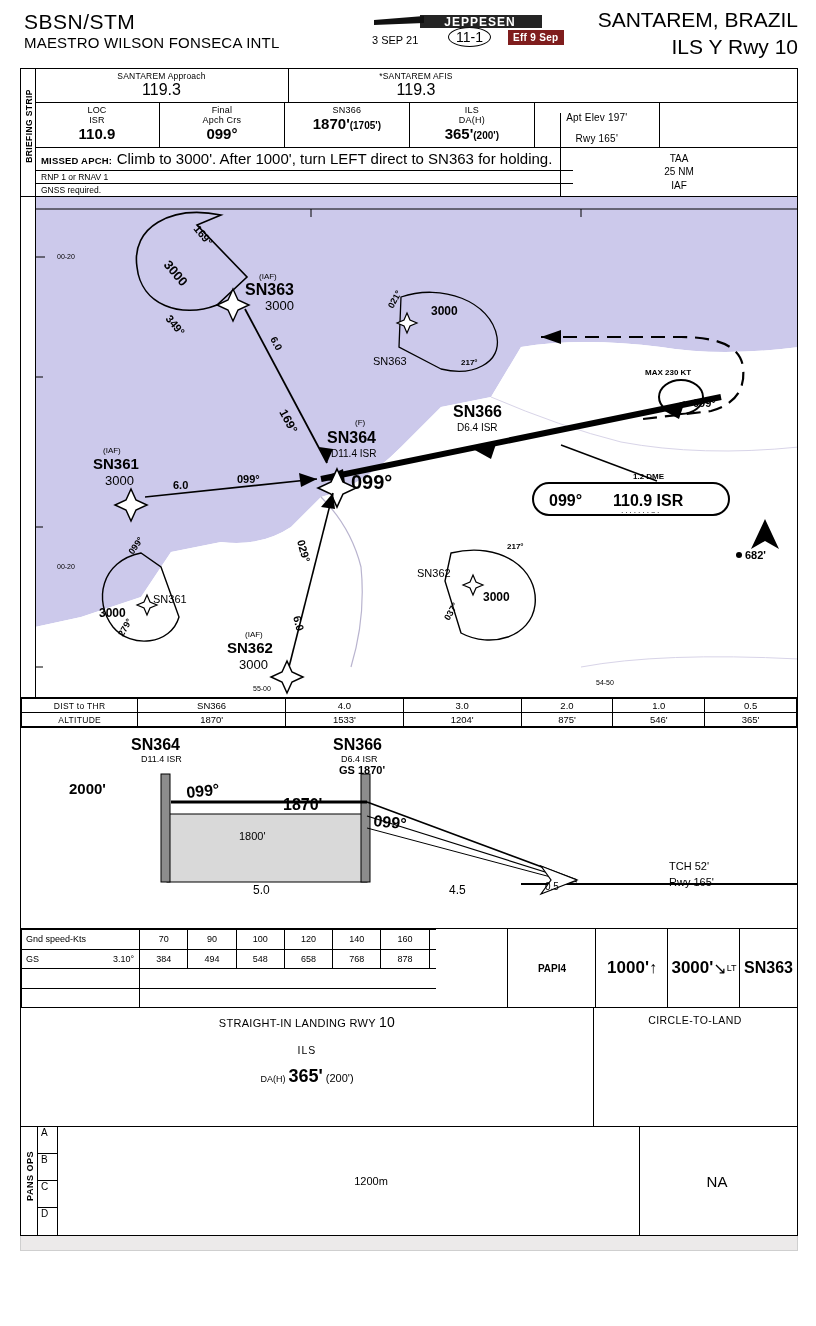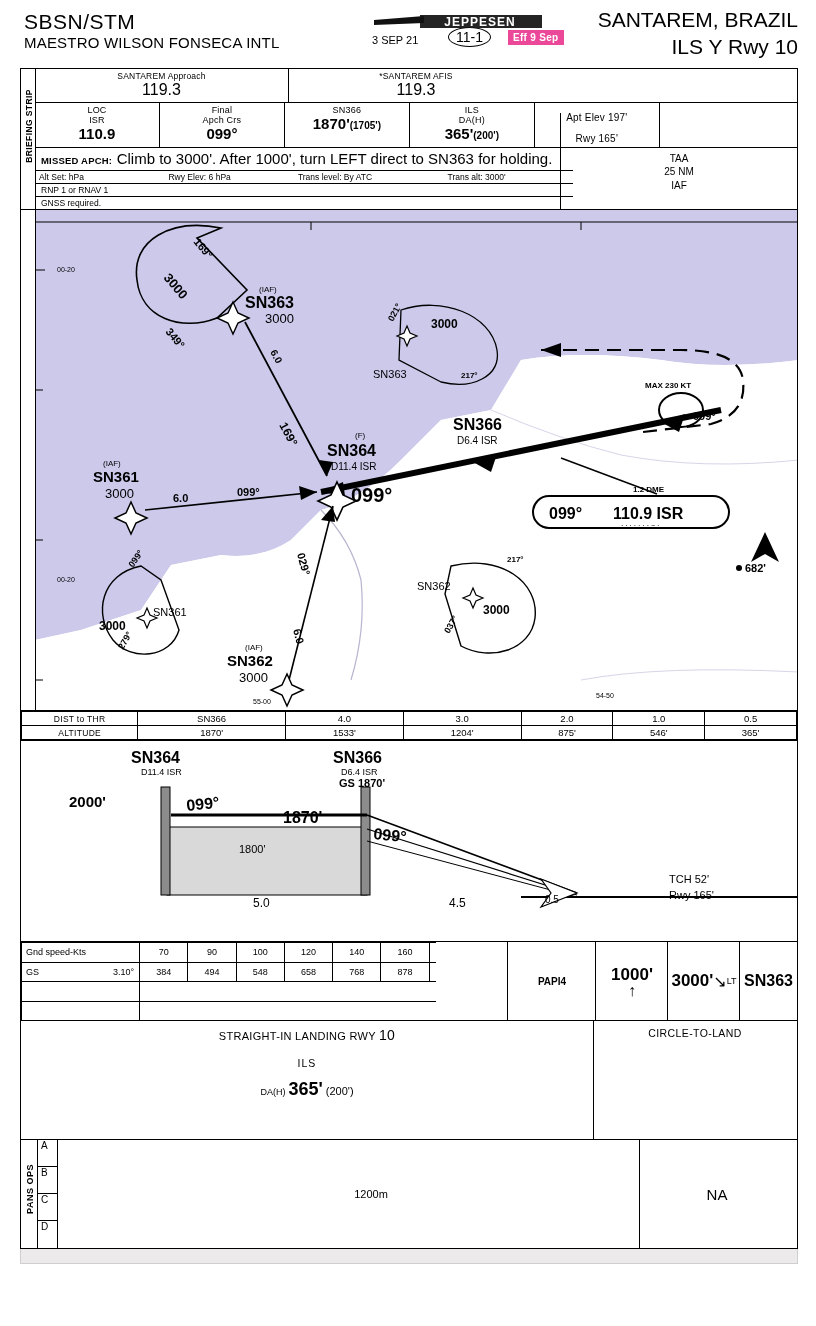--- a/index.html
+++ b/index.html
@@ -9,21 +9,21 @@
 
   
   .hdr{position:relative;height:62px;}
   .hdr .ident{position:absolute;left:10px;top:4px;font-size:21px;letter-spacing:.5px;}
   .hdr .aptname{position:absolute;left:10px;top:28px;font-size:15px;letter-spacing:.2px;}
   .hdr .city{position:absolute;right:6px;top:2px;font-size:21px;text-align:right;}
   .hdr .proc{position:absolute;right:6px;top:29px;font-size:21px;text-align:right;}
   .hdr .date{position:absolute;left:358px;top:28px;font-size:11px;}
   .hdr .idxwrap{position:absolute;left:434px;top:21px;}
   .hdr .idx{border:1.5px solid #000;border-radius:50%/50%;padding:1px 7px;font-size:14px;display:inline-block;}
-  .hdr .eff{position:absolute;left:494px;top:24px;background:#ec4899;color:#fff;font-size:10px;font-weight:bold;padding:2px 5px;letter-spacing:.3px;}
+  .hdr .eff{position:absolute;left:494px;top:24px;background:#7f1d1d;color:#fff;font-size:10px;font-weight:bold;padding:2px 5px;letter-spacing:.3px;}
   .hdr .jepplogo{position:absolute;left:360px;top:8px;width:168px;height:16px;}
 
   
   .brief{position:relative;margin:0 6px;border:1.2px solid #000;}
   .vlabel{position:absolute;left:-1px;top:0;width:15px;height:100%;border-right:1.2px solid #000;}
   .vlabel span{position:absolute;left:-30px;top:52px;width:78px;text-align:center;
     transform:rotate(-90deg);font-size:8.5px;font-weight:bold;letter-spacing:.4px;}
   .brow{display:flex;border-bottom:1.2px solid #000;margin-left:14px;}
   .brow:last-child{border-bottom:none;}
   .bcell{border-right:1.2px solid #000;box-sizing:border-box;text-align:center;padding:2px 2px 3px;}
@@ -67,21 +67,21 @@
   .spdwrap{position:relative;margin:0 6px;height:78px;border:1.2px solid #000;border-top:none;}
   .spdtbl{position:absolute;left:0;top:0;width:415px;height:100%;}
   .spdtbl table{border-collapse:collapse;width:100%;height:100%;}
   .spdtbl td{border:1px solid #000;font-size:9px;text-align:center;height:15px;}
   .spdtbl td.l{text-align:left;padding-left:4px;width:112px;}
   .spdtbl td.l span.r{float:right;padding-right:4px;}
   .spdtbl td.blank{border-left:none;border-right:none;}
   .papi{position:absolute;left:486px;top:0;width:88px;height:100%;border-left:1.2px solid #000;
     display:flex;align-items:center;justify-content:center;font-size:10px;font-weight:bold;}
   .mapalt{position:absolute;left:574px;top:0;width:72px;height:100%;border-left:1.2px solid #000;
-    display:flex;flex-direction:column;align-items:center;justify-content:center;}
+    display:flex;align-items:center;justify-content:center;}
   .mapalt .n{font-size:17px;font-weight:bold;}
   .mapalt .ar{font-size:16px;line-height:.8;}
   .circalt{position:absolute;left:646px;top:0;width:72px;height:100%;border-left:1.2px solid #000;
     display:flex;flex-direction:row;align-items:center;justify-content:center;}
   .circalt .n{font-size:17px;font-weight:bold;}
   .circalt .lt{font-size:9px;}
   .holdfix{position:absolute;left:718px;top:0;right:0;height:100%;border-left:1.2px solid #000;
     display:flex;align-items:center;justify-content:center;font-size:16px;font-weight:bold;}
 
   
@@ -174,26 +174,20 @@
         <div class="t" style="margin-top:10px;font-size:10px">Rwy 165'</div>
       </div>
       <div class="bcell taa"></div>
     </div>
 
     <div class="missed">
       <span class="lbl">MISSED APCH:</span>
       <span class="txt">Climb to 3000'. After 1000', turn LEFT direct to SN363 for holding.</span>
     </div>
 
-    <div class="minirow">
-      <div class="c" style="width:24%">Alt Set: hPa</div>
-      <div class="c" style="width:24%">Rwy Elev: 6 hPa</div>
-      <div class="c" style="width:28%">Trans level: By ATC</div>
-      <div class="c" style="width:24%">Trans alt: 3000'</div>
-    </div>
     <div class="rnp">RNP 1 or RNAV 1</div>
     <div class="gnss">GNSS required.</div>
 
     <div class="taabox">
       <div class="inner">
         <div>TAA</div>
         <div>25 NM</div>
         <div>IAF</div>
       </div>
     </div>

